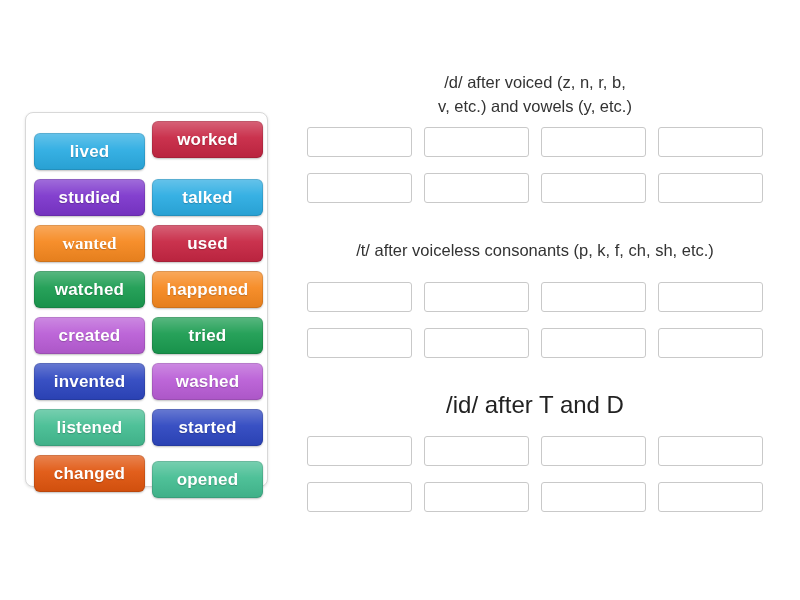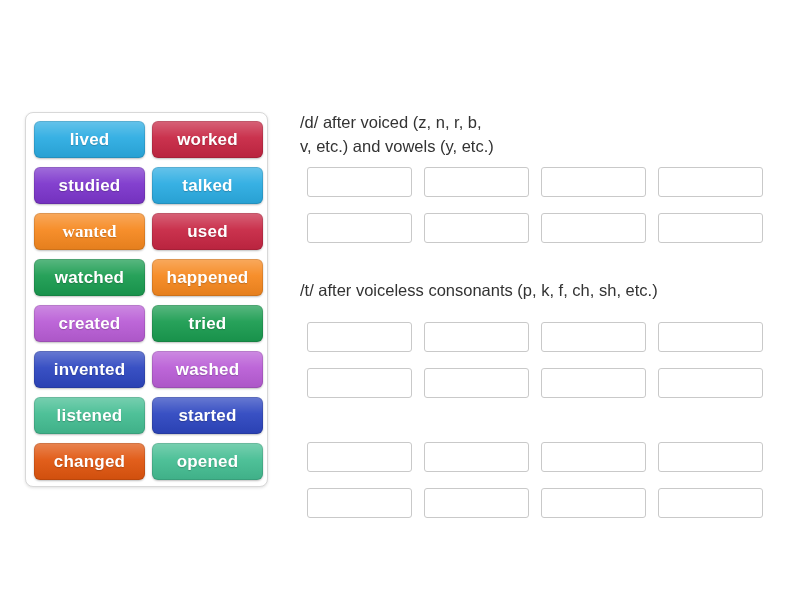--- a/index.html
+++ b/index.html
@@ -40,22 +40,22 @@
     text-shadow: 0 1px 1px rgba(0,0,0,0.2);
     cursor: grab;
     user-select: none;
   }
 
   
   .group {
     position: absolute;
     left: 300px;
     width: 470px;
+    text-align: center;
     color: #333333;
-    margin-top: 40px;
   }
   .group-1 { top: 70px; }
   .group-2 { top: 238px; }
   .group-3 { top: 388px; }
   .group-title { font-size: 16.5px; line-height: 24px; }
   .group-3 .group-title { font-size: 24px; line-height: 34px; color: #222222; }
 
   .slots {
     width: 456px;
     margin: 0 auto;
@@ -72,36 +72,36 @@
     width: 103px; height: 28px;
     background: #ffffff;
     border: 1px solid #c9c9c9;
     border-radius: 3px;
   }
 </style>
 </head>
 <body>
 
 <div class="word-bank">
-  <div class="tile" style="background-color: rgb(43, 172, 226);">lived</div>
+  <div class="tile" style="background-color: rgb(43, 172, 226); margin-top: 12px;">lived</div>
   <div class="tile" style="background-color: rgb(199, 38, 67);">worked</div>
   <div class="tile" style="background-color: rgb(124, 53, 204);">studied</div>
   <div class="tile" style="background-color: rgb(43, 172, 226);">talked</div>
   <div class="tile" style="background-color: rgb(246, 136, 31); font-family: Liberation Serif, serif;">wanted</div>
   <div class="tile" style="background-color: rgb(199, 38, 67);">used</div>
   <div class="tile" style="background-color: rgb(26, 156, 80);">watched</div>
   <div class="tile" style="background-color: rgb(246, 136, 31);">happened</div>
   <div class="tile" style="background-color: rgb(185, 93, 214);">created</div>
   <div class="tile" style="background-color: rgb(26, 156, 80);">tried</div>
   <div class="tile" style="background-color: rgb(45, 70, 192);">invented</div>
   <div class="tile" style="background-color: rgb(185, 93, 214);">washed</div>
   <div class="tile" style="background-color: rgb(68, 189, 146);">listened</div>
   <div class="tile" style="background-color: rgb(45, 70, 192);">started</div>
   <div class="tile" style="background-color: rgb(224, 85, 14);">changed</div>
-  <div class="tile" style="background-color: rgb(68, 189, 146);">opened</div>
+  <div class="tile" style="background-color: rgb(68, 189, 146); margin-top: 6px;">opened</div>
 </div>
 
 <section class="group group-1">
   <div class="group-title">
     <div>/d/ after voiced (z, n, r, b,</div>
     <div>v, etc.) and vowels (y, etc.)</div>
   </div>
   <div class="slots">
     <div class="slot"></div>
     <div class="slot"></div>
@@ -124,20 +124,23 @@
     <div class="slot"></div>
     <div class="slot"></div>
     <div class="slot"></div>
     <div class="slot"></div>
     <div class="slot"></div>
     <div class="slot"></div>
   </div>
 </section>
 
 <section class="group group-3">
+  <div class="group-title">
+    <div>/id/ after T and D</div>
+  </div>
   <div class="slots">
     <div class="slot"></div>
     <div class="slot"></div>
     <div class="slot"></div>
     <div class="slot"></div>
     <div class="slot"></div>
     <div class="slot"></div>
     <div class="slot"></div>
     <div class="slot"></div>
   </div>

